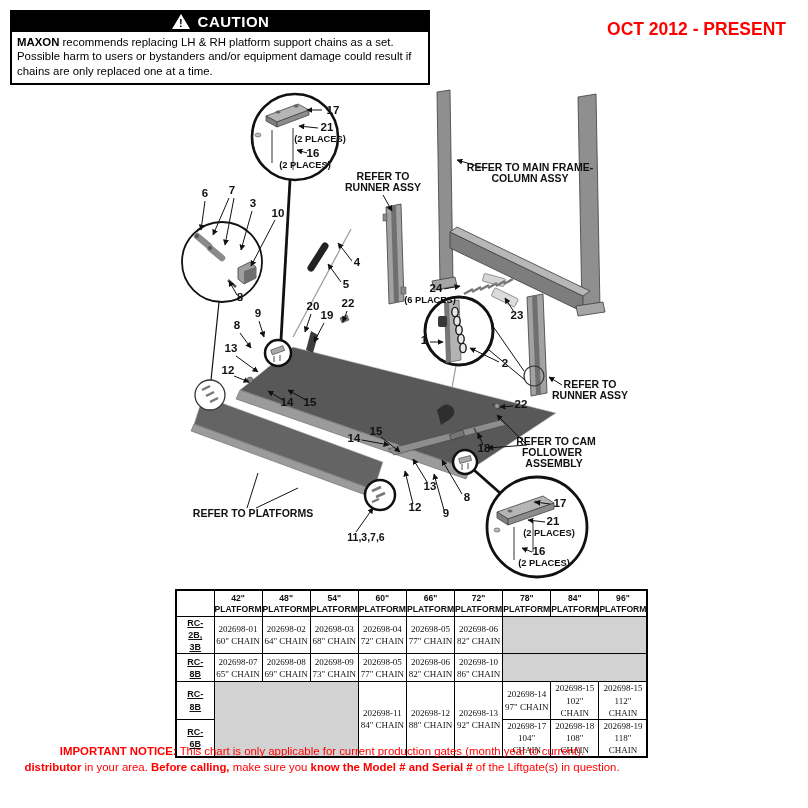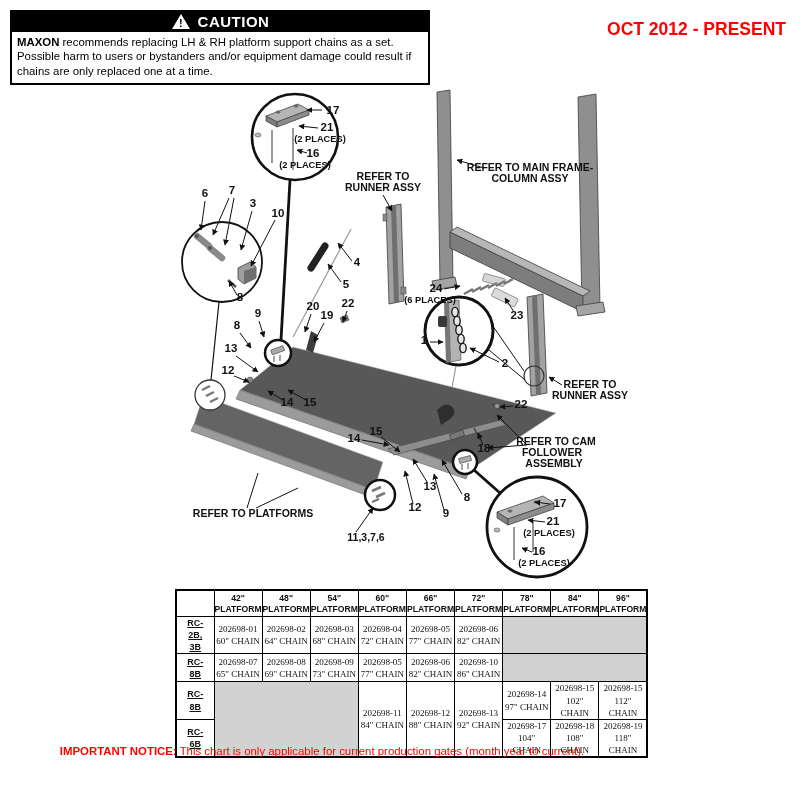--- a/index.html
+++ b/index.html
@@ -464,15 +464,16 @@
       <td class="cell">
             <span class="p">202698-19</span>
             <span class="p">118" CHAIN</span>
           </td>
     </tr>
   </tbody>
     </table>
 
   <div class="notice">
     <div><b>IMPORTANT NOTICE:</b><span> This chart is only applicable for current production gates (month year to current).</span></div>
+    <div><b>distributor</b><span> in your area. </span><b>Before calling,</b><span> make sure you </span><b>know the Model # and Serial #</b><span> of the Liftgate(s) in question.</span></div>
   </div>
 
 </div>
 
 </body></html>

